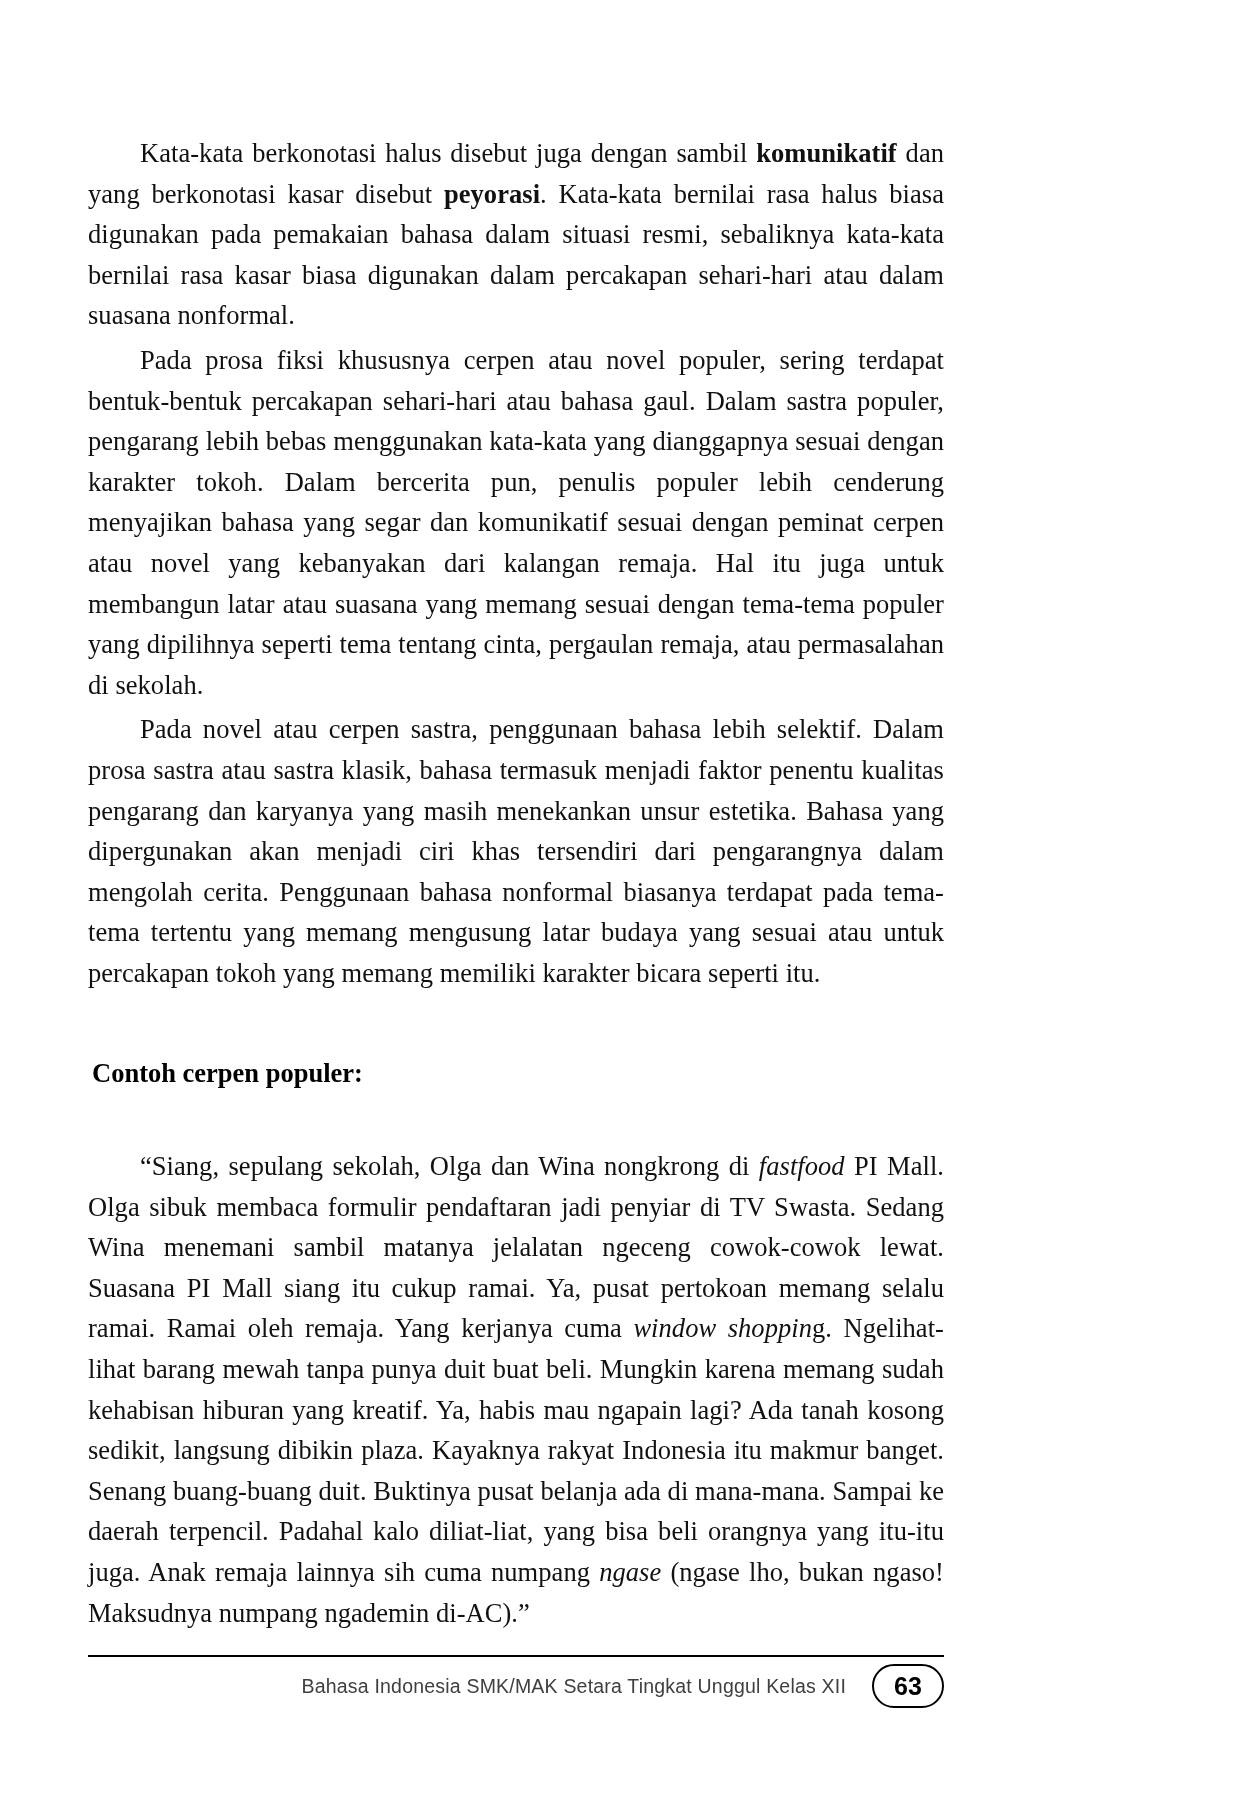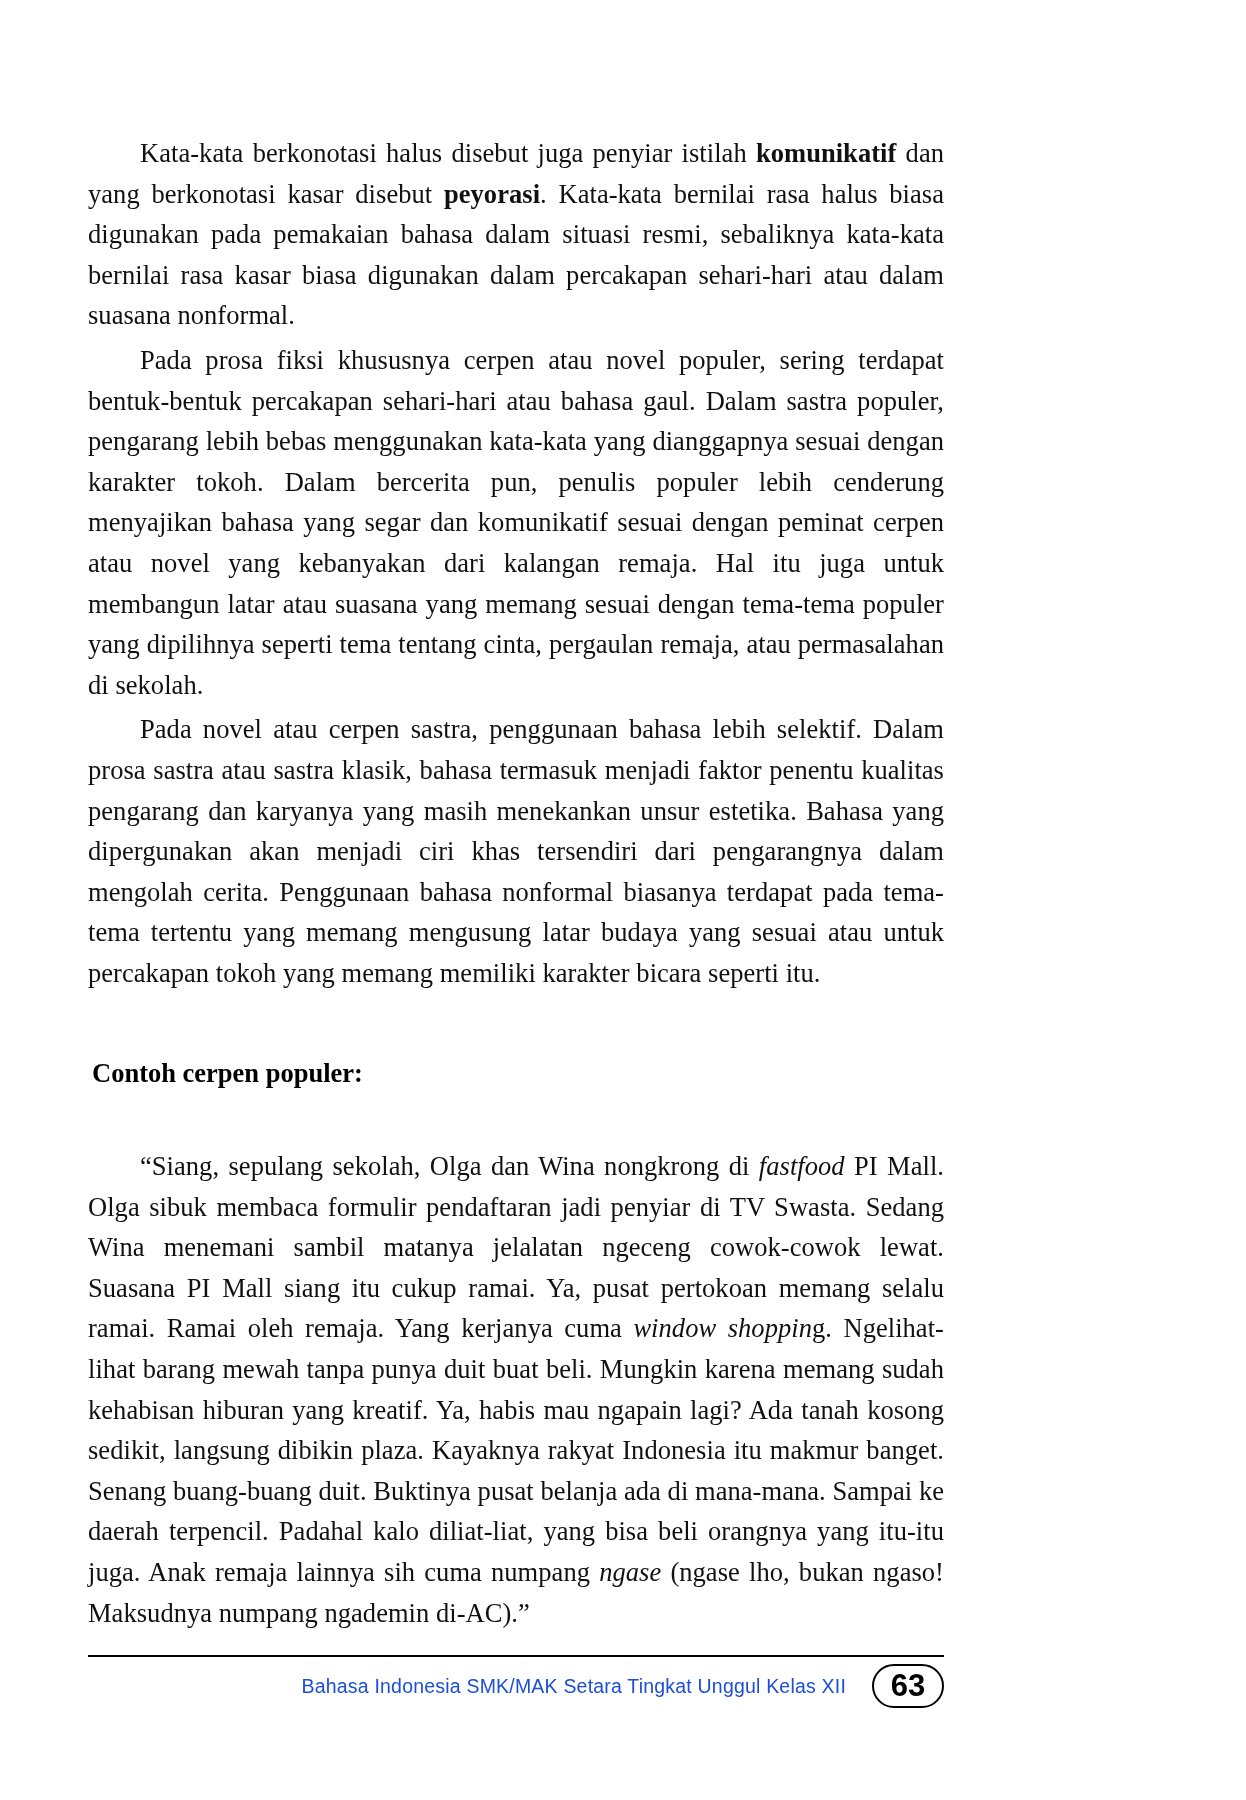--- a/index.html
+++ b/index.html
@@ -79,47 +79,47 @@
     height: 58px;
     display: flex;
     align-items: center;
     justify-content: flex-end;
     padding-right: 0px;
   }
   .footer-text {
     font-family: "Liberation Sans", "DejaVu Sans", sans-serif;
     font-size: 19.5px;
     letter-spacing: 0.2px;
-    color: #1d4ed8;
+    color: #404040;
     margin-right: 26px;
     white-space: nowrap;
   }
   .page-badge {
     width: 72px;
     height: 44px;
     border: 2px solid #000000;
     border-radius: 22px / 22px;
     display: flex;
     align-items: center;
     justify-content: center;
     font-family: "Liberation Sans", "DejaVu Sans", sans-serif;
-    font-size: 31px;
+    font-size: 25px;
     font-weight: bold;
     color: #000000;
     box-sizing: border-box;
   }
 </style>
 </head>
 <body>
 
 <div class="page">
 
   <div class="content">
 
-    <p class="body-par"><span>Kata-kata berkonotasi halus disebut juga penyiar istilah </span><b>komunikatif</b><span> dan yang berkonotasi kasar disebut </span><b>peyorasi</b><span>. Kata-kata bernilai rasa halus biasa digunakan pada pemakaian bahasa dalam situasi resmi, sebaliknya kata-kata bernilai rasa kasar biasa digunakan dalam percakapan sehari-hari atau dalam suasana nonformal.</span></p>
+    <p class="body-par"><span>Kata-kata berkonotasi halus disebut juga dengan sambil </span><b>komunikatif</b><span> dan yang berkonotasi kasar disebut </span><b>peyorasi</b><span>. Kata-kata bernilai rasa halus biasa digunakan pada pemakaian bahasa dalam situasi resmi, sebaliknya kata-kata bernilai rasa kasar biasa digunakan dalam percakapan sehari-hari atau dalam suasana nonformal.</span></p>
 
     <p class="body-par">Pada prosa fiksi khususnya cerpen atau novel populer, sering terdapat bentuk-bentuk percakapan sehari-hari atau bahasa gaul. Dalam sastra populer, pengarang lebih bebas menggunakan kata-kata yang dianggapnya sesuai dengan karakter tokoh. Dalam bercerita pun, penulis populer lebih cenderung menyajikan bahasa yang segar dan komunikatif sesuai dengan peminat cerpen atau novel yang kebanyakan dari kalangan remaja. Hal itu juga untuk membangun latar atau suasana yang memang sesuai dengan tema-tema populer yang dipilihnya seperti tema tentang cinta, pergaulan remaja, atau permasalahan di sekolah.</p>
 
     <p class="body-par">Pada novel atau cerpen sastra, penggunaan bahasa lebih selektif. Dalam prosa sastra atau sastra klasik, bahasa termasuk menjadi faktor penentu kualitas pengarang dan karyanya yang masih menekankan unsur estetika. Bahasa yang dipergunakan akan menjadi ciri khas tersendiri dari pengarangnya dalam mengolah cerita. Penggunaan bahasa nonformal biasanya terdapat pada tema-tema tertentu yang memang mengusung latar budaya yang sesuai atau untuk percakapan tokoh yang memang memiliki karakter bicara seperti itu.</p>
 
     <div class="spacer-lg"></div>
 
     <p class="heading">Contoh cerpen populer:</p>
 
     <div class="spacer-md"></div>

